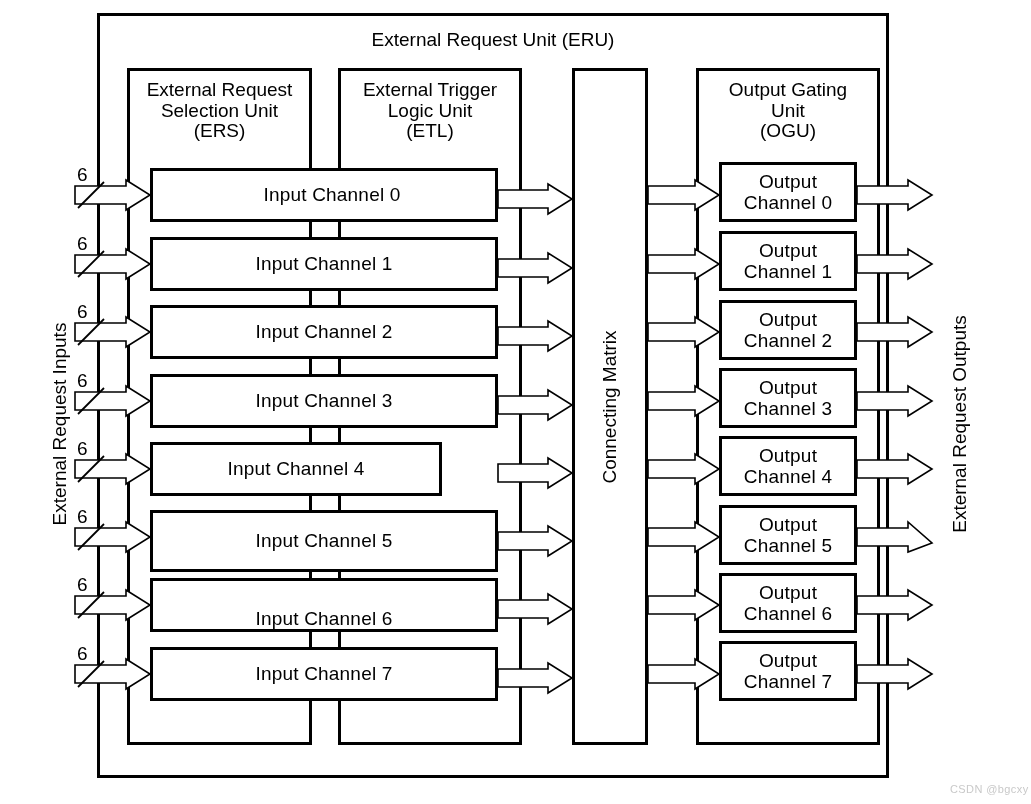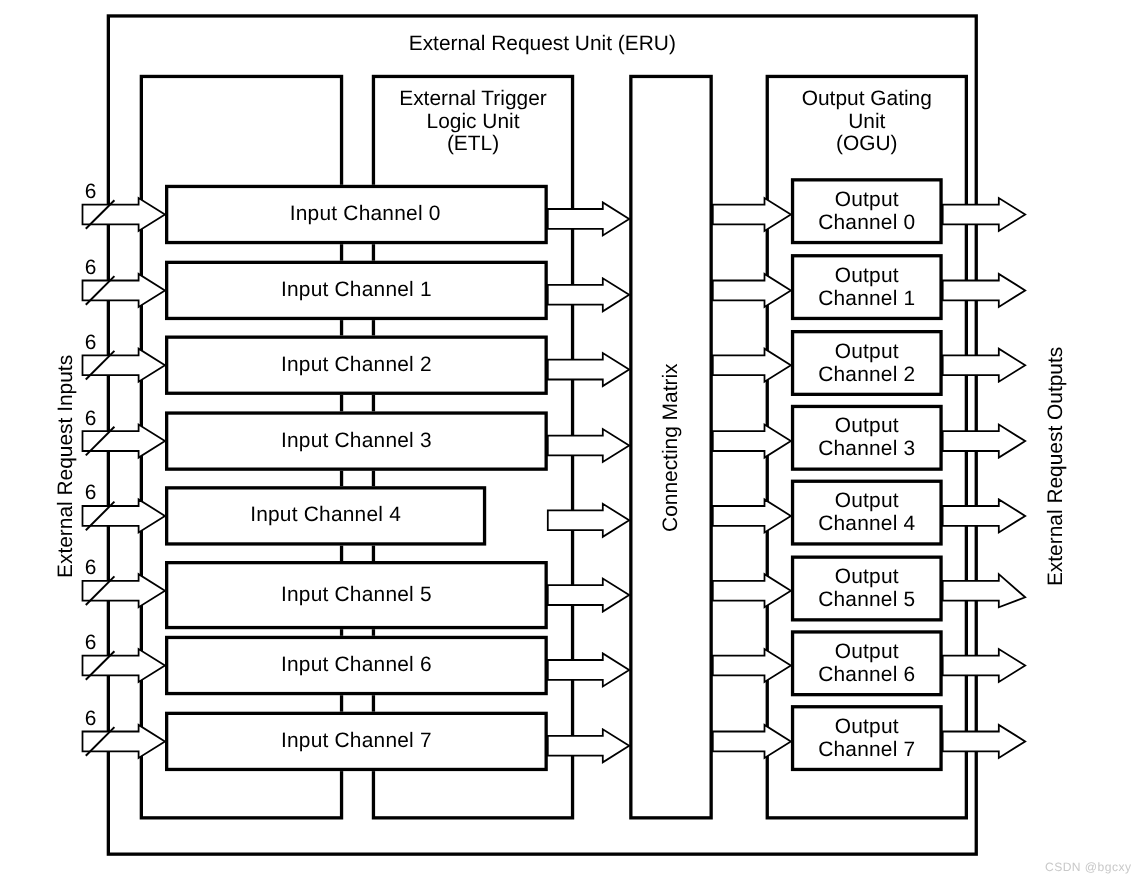--- a/index.html
+++ b/index.html
@@ -28,20 +28,23 @@
 </head>
 <body>
 
 <div id="stage">
 
   <div class="box eru-box" style="left:97px;top:13px;width:792px;height:765px;"></div>
 
   <div class="title eru-title" style="left:97px;top:30px;width:792px;">External Request Unit  (ERU)</div>
 
   <div class="box unit-box" style="left:127px;top:68px;width:185px;height:677px;"></div>
+  <div class="title unit-title" style="left:127px;top:80px;width:185px;">External Request
+Selection Unit
+(ERS)</div>
 
   <div class="box unit-box" style="left:338px;top:68px;width:184px;height:677px;"></div>
   <div class="title unit-title" style="left:338px;top:80px;width:184px;">External Trigger
 Logic Unit
 (ETL)</div>
 
   <div class="box unit-box" style="left:572px;top:68px;width:76px;height:677px;"></div>
   <div class="vlabel rot-ccw unit-title" style="left:450px;top:396px;width:320px;">Connecting Matrix</div>
 
   <div class="box unit-box" style="left:696px;top:68px;width:184px;height:677px;"></div>
@@ -60,21 +63,21 @@
   </div>
   <div class="box chan-box" style="left:150px;top:374px;width:348px;height:54px;">
     <span class="chan-label">Input Channel  3</span>
   </div>
   <div class="box chan-box" style="left:150px;top:442px;width:292px;height:54px;">
     <span class="chan-label">Input Channel  4</span>
   </div>
   <div class="box chan-box" style="left:150px;top:510px;width:348px;height:62px;">
     <span class="chan-label">Input Channel  5</span>
   </div>
-  <div class="box chan-box" style="left:150px;top:578px;width:348px;height:54px;">
+  <div class="box chan-box" style="left:150px;top:578px;width:348px;height:54px;align-items:flex-end;">
     <span class="chan-label">Input Channel  6</span>
   </div>
   <div class="box chan-box" style="left:150px;top:647px;width:348px;height:54px;">
     <span class="chan-label">Input Channel  7</span>
   </div>
 
   <div class="box chan-box" style="left:719px;top:162px;width:138px;height:60px;">
     <span class="chan-label" style="white-space:pre-line;">Output
 Channel 0</span>
   </div>

